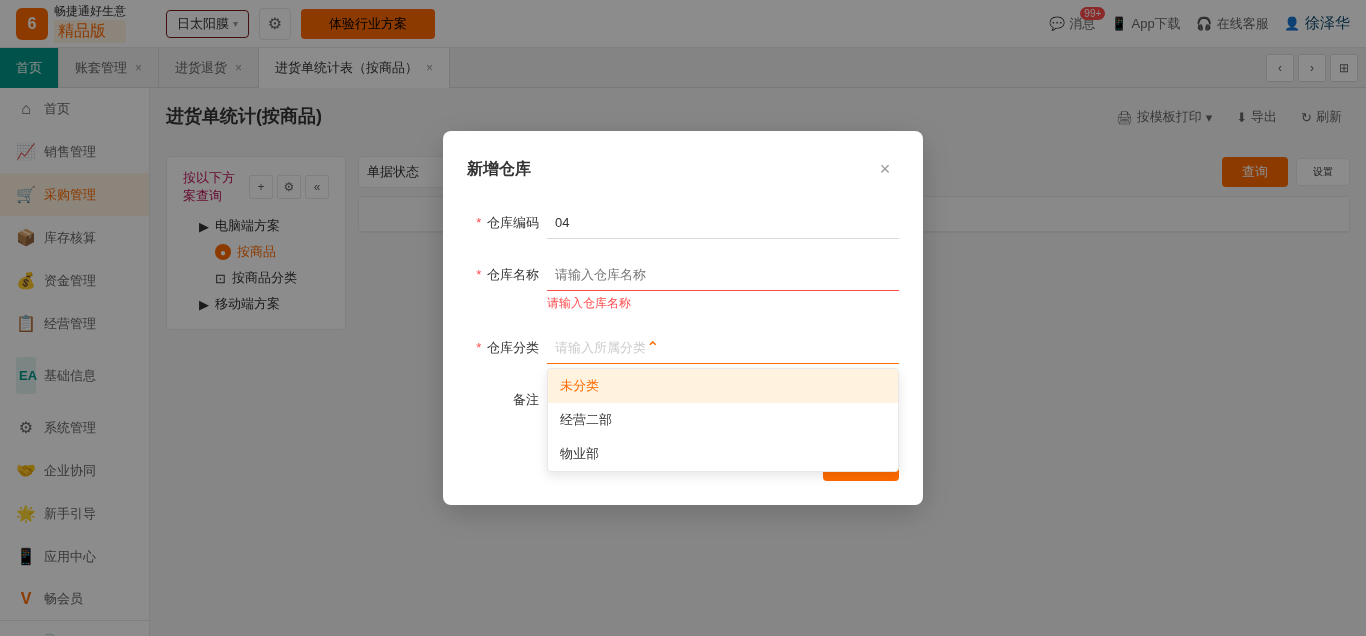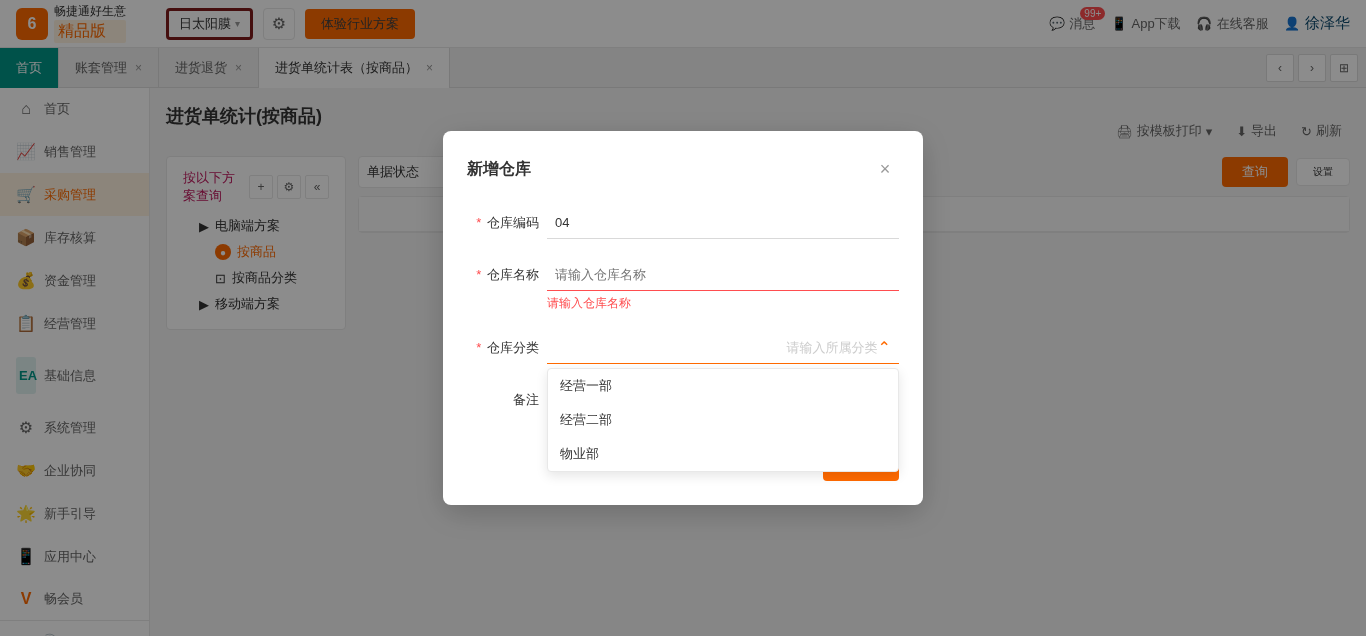--- a/index.html
+++ b/index.html
@@ -27,36 +27,36 @@
       background: #ff6a00;
       border-radius: 6px;
       display: flex; align-items: center; justify-content: center;
       color: #fff; font-weight: bold; font-size: 16px;
     }
     .logo-text { font-size: 12px; color: #333; line-height: 1.3; }
     .logo-badge { font-size: 16px; color: #ff6a00; background: #fff3e0; padding: 1px 4px; border-radius: 2px; }
 
     .store-selector {
       display: flex; align-items: center; gap: 4px;
-      border: 3px solid #7f1d1d; border-radius: 4px;
+      border: 1px solid #7f1d1d; border-radius: 4px;
       padding: 4px 10px; cursor: pointer; font-size: 13px; color: #333;
       margin-right: 10px;
     }
     .store-selector .arrow { color: #999; font-size: 10px; }
 
     .gear-btn {
       width: 32px; height: 32px; border-radius: 4px;
       border: 1px solid #e8e8e8; background: #fff;
       display: flex; align-items: center; justify-content: center;
       cursor: pointer; color: #666; font-size: 16px; margin-right: 10px;
     }
 
     .trial-btn {
-      background: #ff6a00; color: #404040; border: none;
-      padding: 6px 16px; border-radius: 4px; cursor: pointer; font-size: 13px;
+      background: #ff6a00; color: #000000; border: none;
+      padding: 6px 28px; border-radius: 4px; cursor: pointer; font-size: 13px;
     }
 
     .topbar-right {
       margin-left: auto; display: flex; align-items: center; gap: 16px;
     }
     .topbar-item {
       display: flex; align-items: center; gap: 4px;
       font-size: 13px; color: #666; cursor: pointer; position: relative;
     }
     .badge {
@@ -210,21 +210,21 @@
       outline: none; font-size: 13px; color: #333; padding: 0 8px;
       background: transparent;
     }
     .form-input.error { border-bottom-color: #ff4d4f; }
     .error-msg { color: #ff4d4f; font-size: 12px; margin-top: 4px; }
     .select-input {
       width: 100%; height: 32px;
       border: none; border-bottom: 1px solid #d9d9d9;
       outline: none; font-size: 13px; color: #999; padding: 0 8px;
       background: transparent; cursor: pointer;
-      display: flex; align-items: center; justify-content: flex-end;
+      display: flex; align-items: center; justify-content: flex-start;
     }
     .select-input .toggle-icon {
       color: #ff6a00; font-size: 16px; cursor: pointer;
     }
     .textarea-input {
       width: 100%; border: none; border-bottom: 1px solid #d9d9d9;
       outline: none; font-size: 13px; color: #333; padding: 4px 8px;
       background: transparent; resize: none; min-height: 32px;
     }
     .dropdown-list {
@@ -241,21 +241,21 @@
       display: flex; justify-content: flex-end; gap: 8px;
       margin-top: 8px;
     }
     .btn-save {
       background: #ff6a00; color: #fff; border: none;
       padding: 8px 24px; border-radius: 4px; cursor: pointer; font-size: 14px;
     }
 
     
     .content-topbar {
-      display: flex; align-items: flex-end; justify-content: space-between;
+      display: flex; align-items: flex-start; justify-content: space-between;
       margin-bottom: 12px;
       gap: 8px;
     }
     .content-topbar-right { display: flex; gap: 8px; align-items: center; }
     .icon-btn {
       display: flex; align-items: center; gap: 4px;
       font-size: 13px; color: #666; cursor: pointer;
       padding: 4px 8px; border-radius: 4px;
     }
 
@@ -517,21 +517,21 @@
         <span class="required">*</span>
         <span>仓库分类</span>
       </div>
       <div class="form-control" style="position:relative;">
         <div class="select-input" style="border-bottom: 1px solid #ff6a00;">
           <span style="color:#ccc;">请输入所属分类</span>
           <span class="toggle-icon">⌃</span>
         </div>
 
         <div class="dropdown-list">
-          <div class="dropdown-item">经营一部</div>
+          <div class="dropdown-item selected">未分类</div>
           <div class="dropdown-item">经营二部</div>
           <div class="dropdown-item">物业部</div>
         </div>
       </div>
     </div>
 
     <div class="form-row">
       <div class="form-label">
         <span>备注</span>
       </div>

